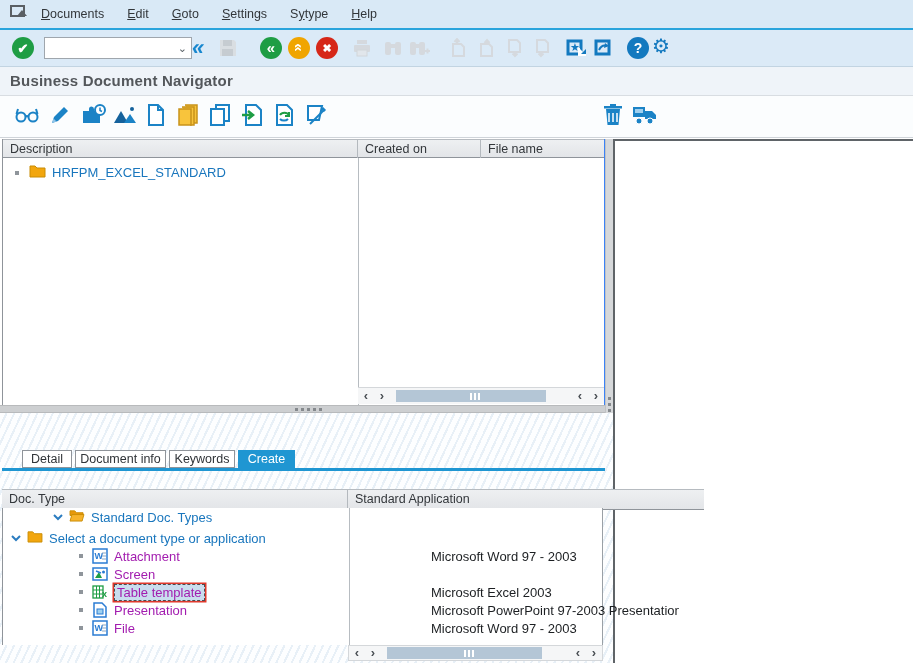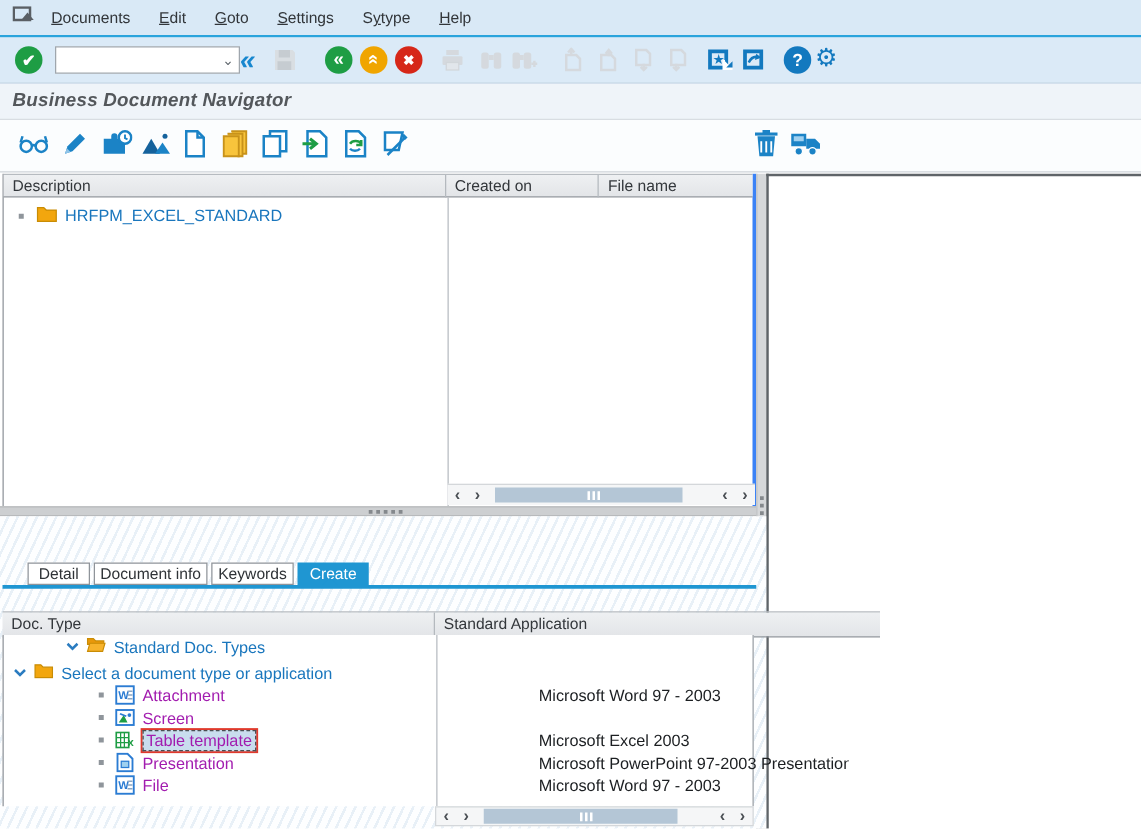--- a/index.html
+++ b/index.html
@@ -18,28 +18,28 @@
   .c-red{background:#d62718;}
   .c-blue{background:#1379bf;}
   .chev{font-size:15px;line-height:1;}
   #cmd-field{left:44px;top:7px;width:142px;height:20px;background:#fff;border:1px solid #9fa6ad;display:flex;align-items:center;justify-content:flex-end;padding-right:4px;}
   #cmd-field .dd{color:#5a6268;font-size:11px;}
   .bluechev{color:#1787cf;font-size:22px;font-weight:bold;font-style:italic;line-height:22px;}
   .gicon{opacity:.85;}
   .toolbtn{display:flex;align-items:center;justify-content:center;}
   
   #titlebar{left:0;top:67px;width:913px;height:28px;background:#eff4f9;border-bottom:1px solid #d8dde2;}
-  #page-title{left:10px;top:72px;font-size:15px;font-weight:bold;font-style:italic;color:#53575b;letter-spacing:.2px;}
+  #page-title{left:10px;top:72px;font-size:15px;font-weight:bold;color:#53575b;letter-spacing:.2px;}
   
   #appbar{left:0;top:96px;width:913px;height:41px;background:#fbfdfe;border-bottom:1px solid #cfd4d9;}
   .applabel{font-size:12.5px;color:#26292c;top:109px;}
   
   .hdrrow{background:linear-gradient(#eef0f2,#e3e5e8);border-top:1px solid #b6bbc0;border-bottom:1px solid #8f949a;}
   .hdrcell{font-size:12.5px;color:#33373b;padding:2px 0 0 7px;box-sizing:border-box;border-right:1px solid #b4b9be;height:18px;}
-  #top-left-panel{left:2px;top:139px;width:603px;height:266px;background:#fff;border-left:1px solid #8f949a;border-right:3px solid #3b82f6;box-sizing:border-box;}
+  #top-left-panel{left:2px;top:139px;width:603px;height:266px;background:#fff;border-left:1px solid #8f949a;border-right:1px solid #3b82f6;box-sizing:border-box;}
   .vline{background:#b7bcc1;width:1px;}
   .treerow{display:flex;align-items:center;font-size:13px;}
   .bullet{width:4px;height:4px;background:#8f959b;display:inline-block;}
   .bluetxt{color:#1976bd;}
   .blktxt{color:#a21caf;text-align:right;}
   
   .hscroll{height:16px;background:#f5f6f7;border-top:1px solid #d4d7da;display:flex;align-items:center;}
   .sbtn{width:16px;text-align:center;color:#4a4f54;font-size:13px;font-weight:bold;line-height:14px;}
   .sthumb{height:12px;background:#b4c6d6;display:flex;align-items:center;justify-content:center;}
   .gripbars{width:2px;height:7px;background:#fff;box-shadow:4px 0 #fff,8px 0 #fff;}

